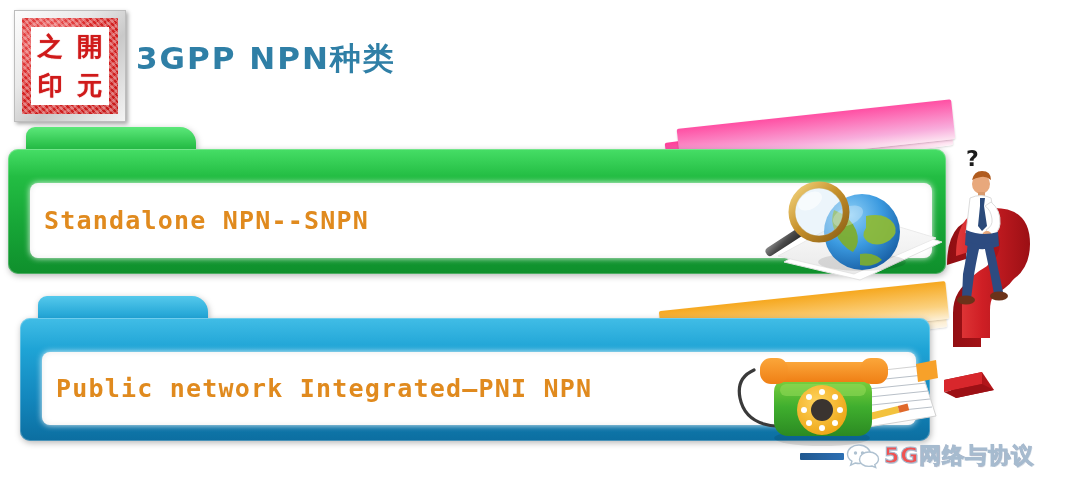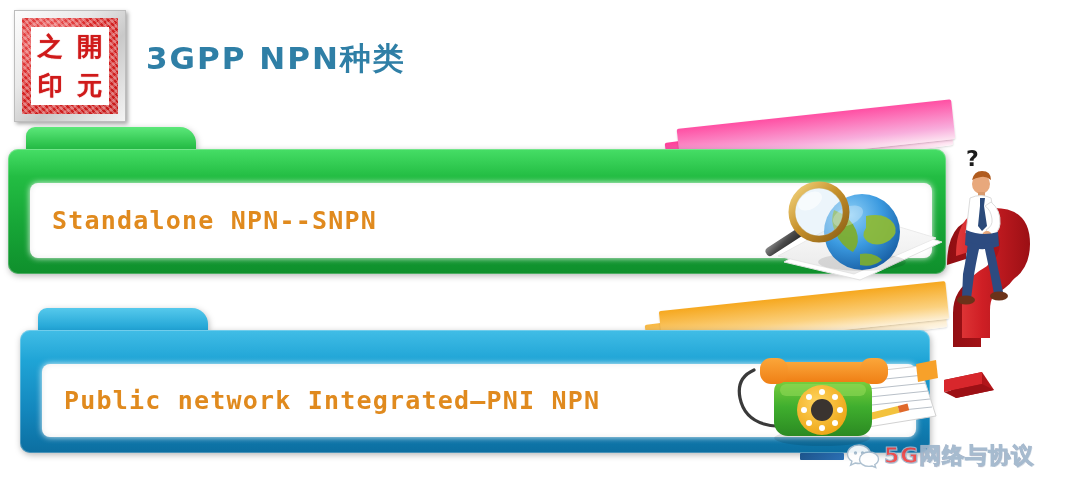--- a/index.html
+++ b/index.html
@@ -59,21 +59,21 @@
     line-height: 1;
     display: flex;
     align-items: center;
     justify-content: center;
     text-shadow: 0 0 1px #cf1a1a;
   }
 
   
   #title {
     position: absolute;
-    left: 146px;
+    left: 136px;
     top: 38px;
     font-family: "DejaVu Sans", sans-serif;
     font-size: 31px;
     font-weight: bold;
     letter-spacing: 2px;
     color: #2f7fa6;
     white-space: nowrap;
     text-shadow: 1px 1px 0 rgba(255,255,255,.6);
   }
 
@@ -153,37 +153,37 @@
     align-items: center;
     overflow: hidden;
   }
   .folder .label-text {
     font-family: "DejaVu Sans Mono", monospace;
     font-size: 25px;
     font-weight: bold;
     color: #e08a1e;
     letter-spacing: 1.2px;
     white-space: nowrap;
-    padding-left: 22px;
+    padding-left: 14px;
     text-shadow: 0 1px 0 rgba(255,255,255,.9);
   }
 
   
   #folder-green { left: 8px; top: 127px; width: 938px; height: 147px; }
   #folder-green .tab {
     background: linear-gradient(180deg,#5ce87a 0%,#2cc24c 70%,#1fae3e 100%);
   }
   #folder-green .body {
     background:
       linear-gradient(180deg,#46de66 0%,#23bd43 22%,#17a637 60%,#0f8f2c 100%);
     box-shadow: inset 0 0 0 1px rgba(255,255,255,.25);
   }
 
   
-  #folder-blue { left: 20px; top: 308px; width: 910px; height: 145px; text-decoration: underline; }
+  #folder-blue { left: 20px; top: 296px; width: 910px; height: 145px; text-decoration: underline; }
   #folder-blue .tab {
     background: linear-gradient(180deg,#55c9ec 0%,#28a9d8 70%,#1793c6 100%);
   }
   #folder-blue .body {
     background:
       linear-gradient(180deg,#41bde6 0%,#1fa4d6 25%,#1387bd 65%,#0c6ea0 100%);
     box-shadow: inset 0 0 0 1px rgba(255,255,255,.25);
   }
 
   

